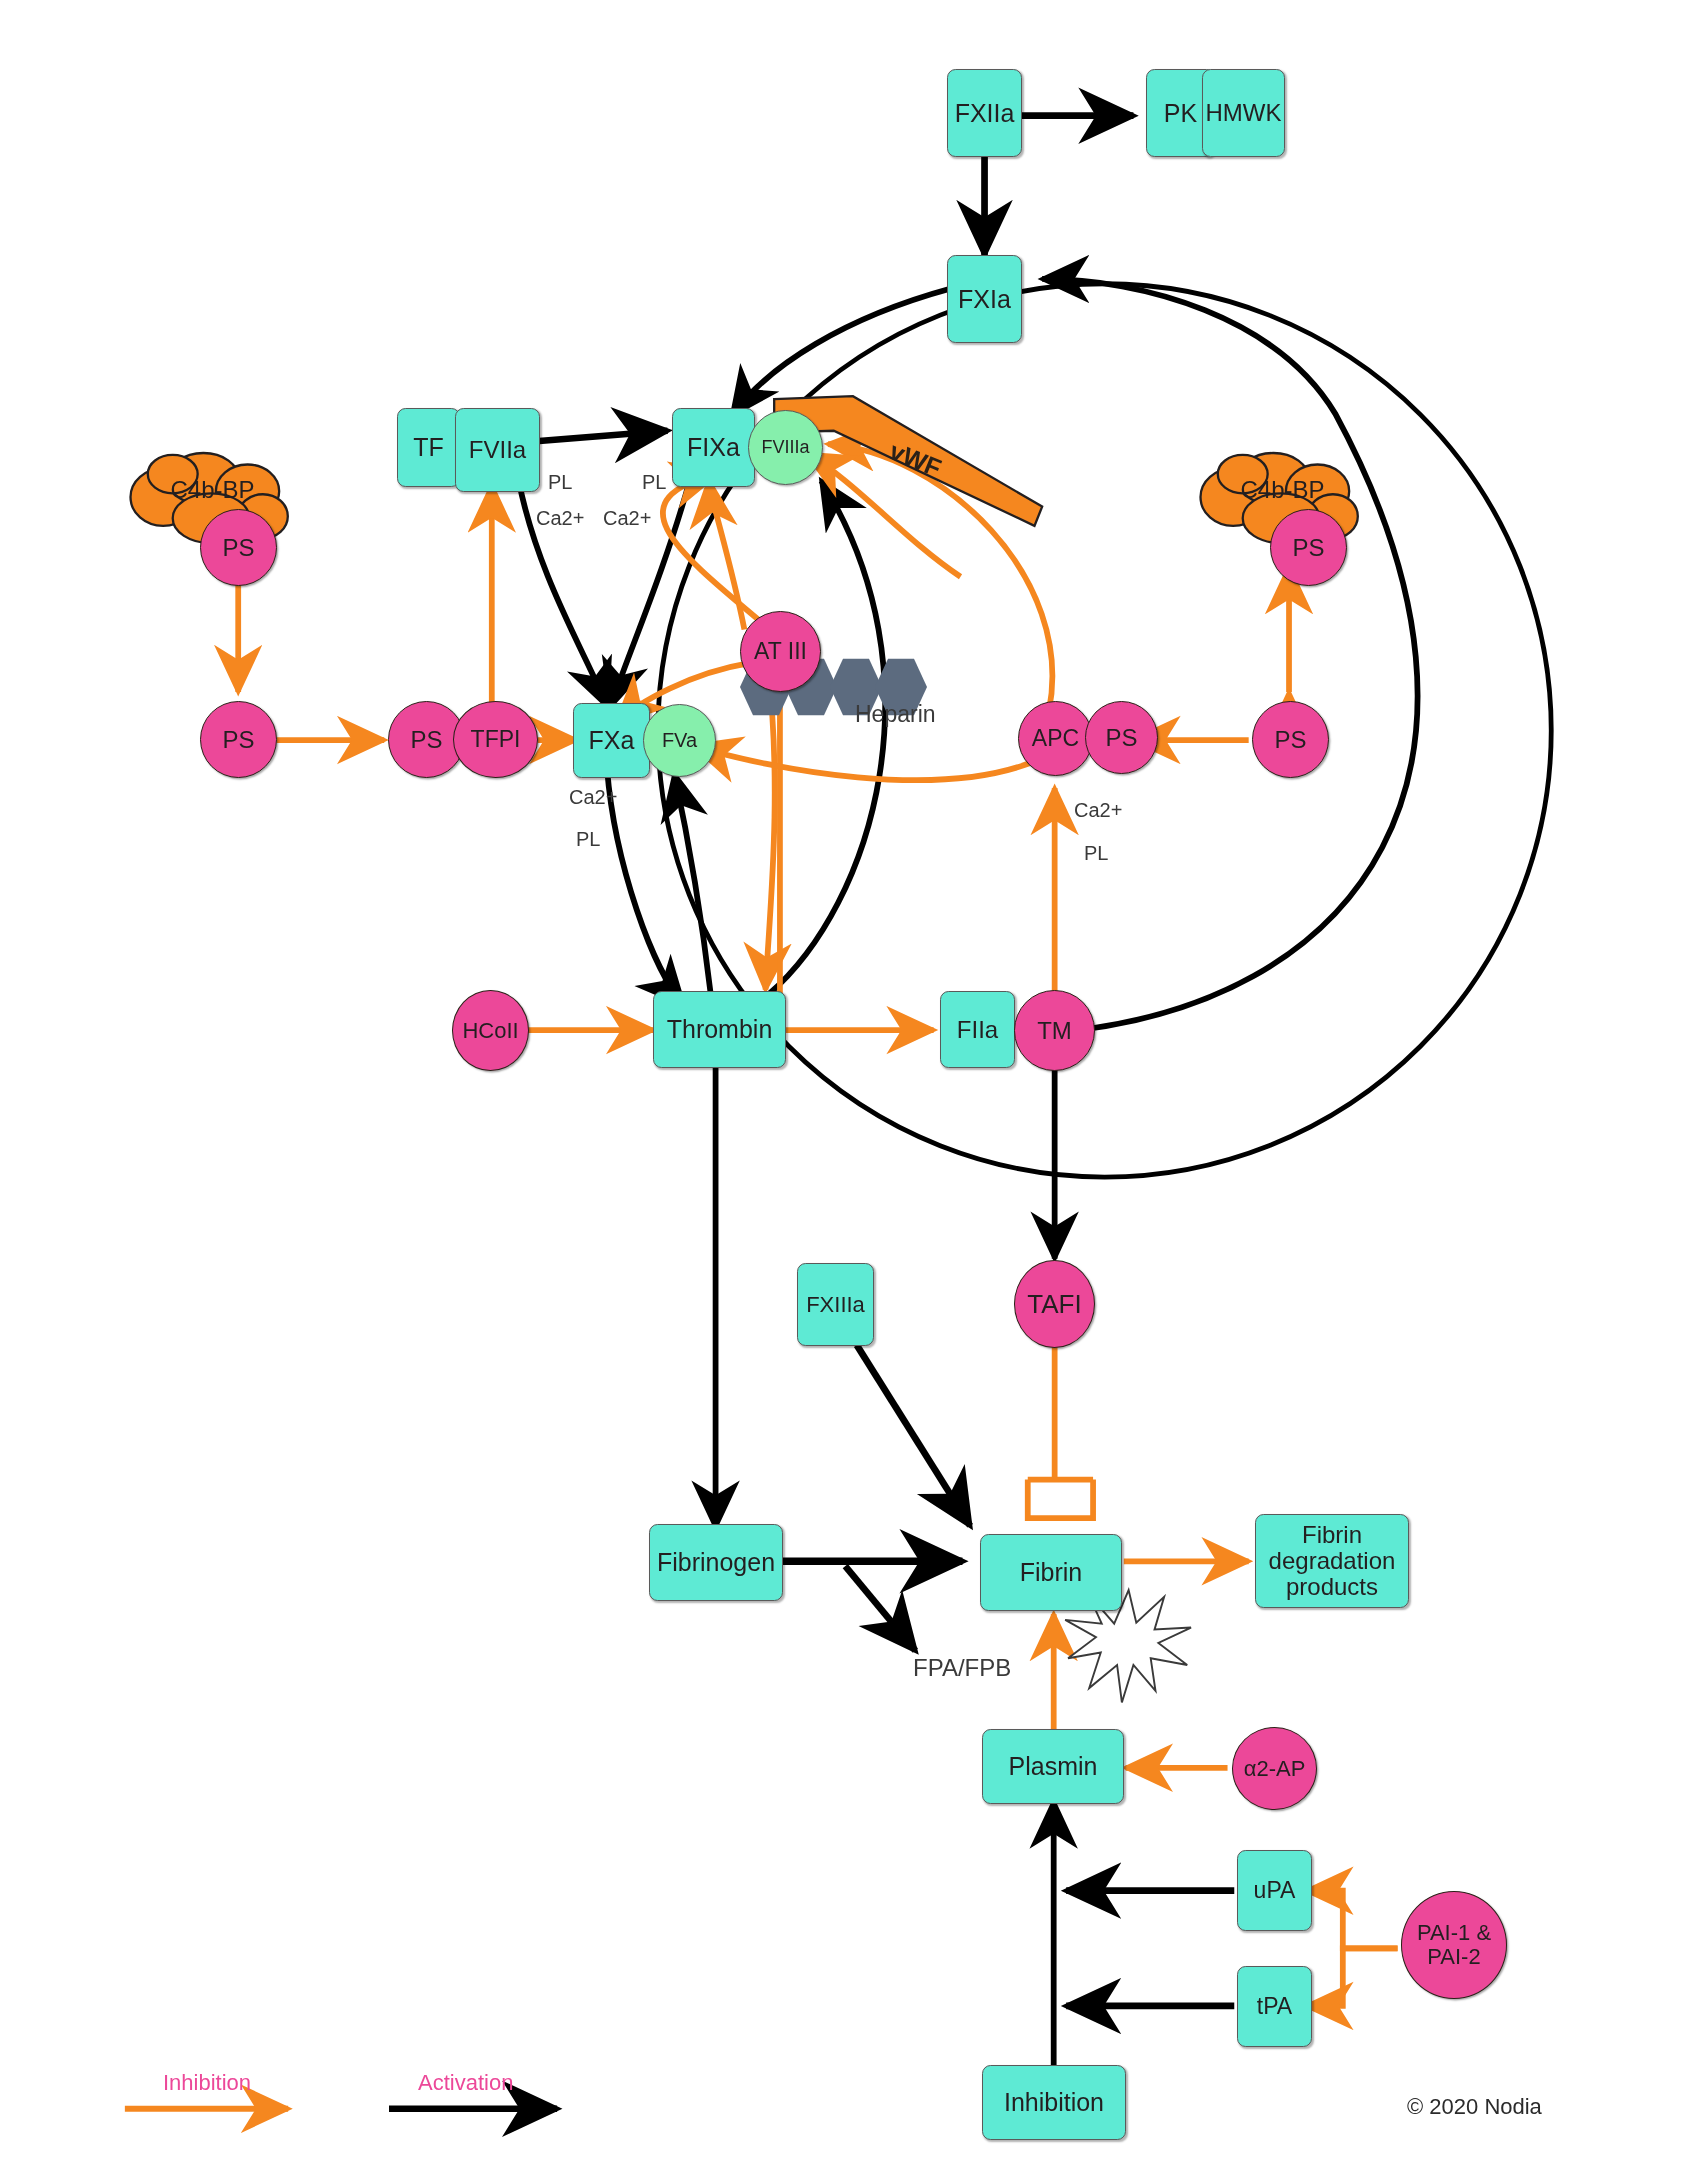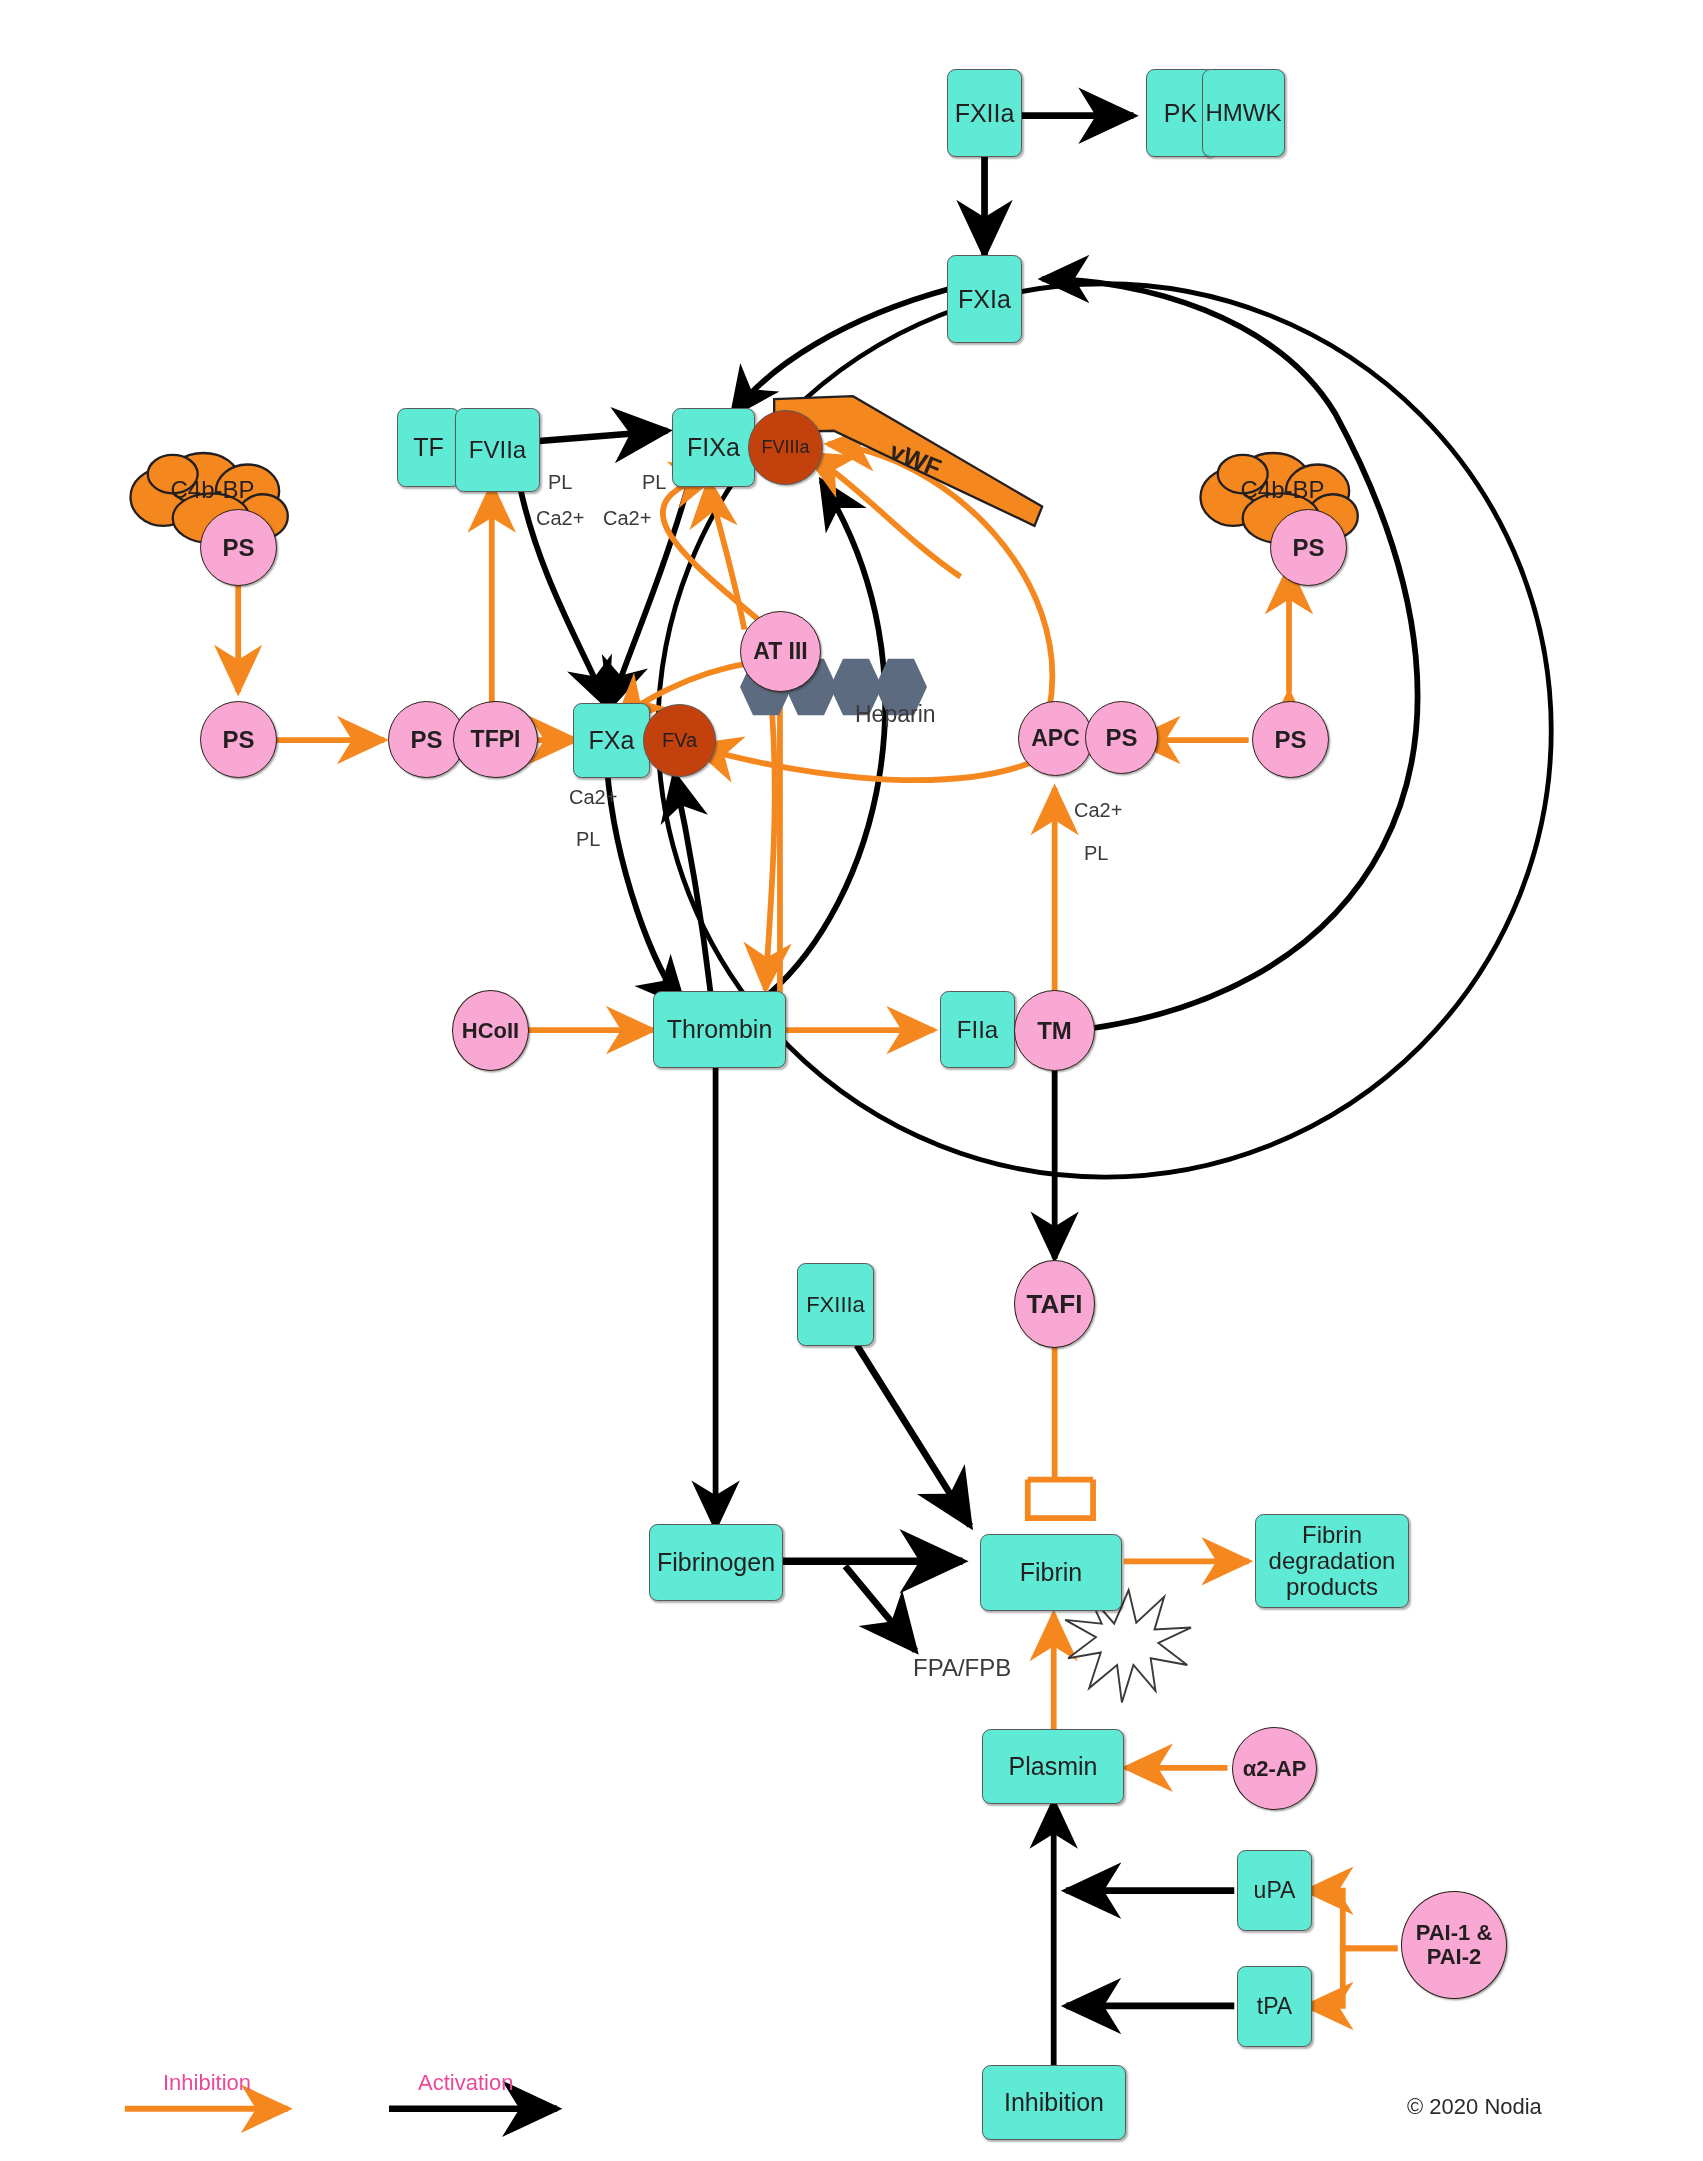--- a/index.html
+++ b/index.html
@@ -15,25 +15,25 @@
   .node{
     position:absolute;display:flex;align-items:center;justify-content:center;
     text-align:center;color:#231f20;box-sizing:border-box;z-index:5;
     line-height:1.08;
   }
   .rect{
     background:#5eead4;border:1.5px solid #5a5a5a;border-radius:8.6px;
     box-shadow:1.4px 1.4px 1.9px rgba(0,0,0,.30);
   }
   .circ{
-    background:#f9a8d4;border:1.7px solid #2b2118;border-radius:50%;
-    font-weight:bold;box-shadow:1.4px 1.4px 1.9px rgba(0,0,0,.35);
+    background:#ec4899;border:1.7px solid #2b2118;border-radius:50%;
+    font-weight:normal;box-shadow:1.4px 1.4px 1.9px rgba(0,0,0,.35);
   }
   .greycirc{
-    background:#c2410c;border:1.5px solid #5a5a5a;border-radius:50%;
+    background:#86efac;border:1.5px solid #5a5a5a;border-radius:50%;
     box-shadow:1.4px 1.4px 1.9px rgba(0,0,0,.30);
   }
   .lbl{
     position:absolute;color:#3a3a3a;font-size:20px;z-index:6;white-space:nowrap;
   }
   .legend-txt{position:absolute;color:#ec4899;font-size:22px;z-index:6;}
   .copyright{position:absolute;color:#2b2b2b;font-size:22px;z-index:6;}
 
   
   .hex{

